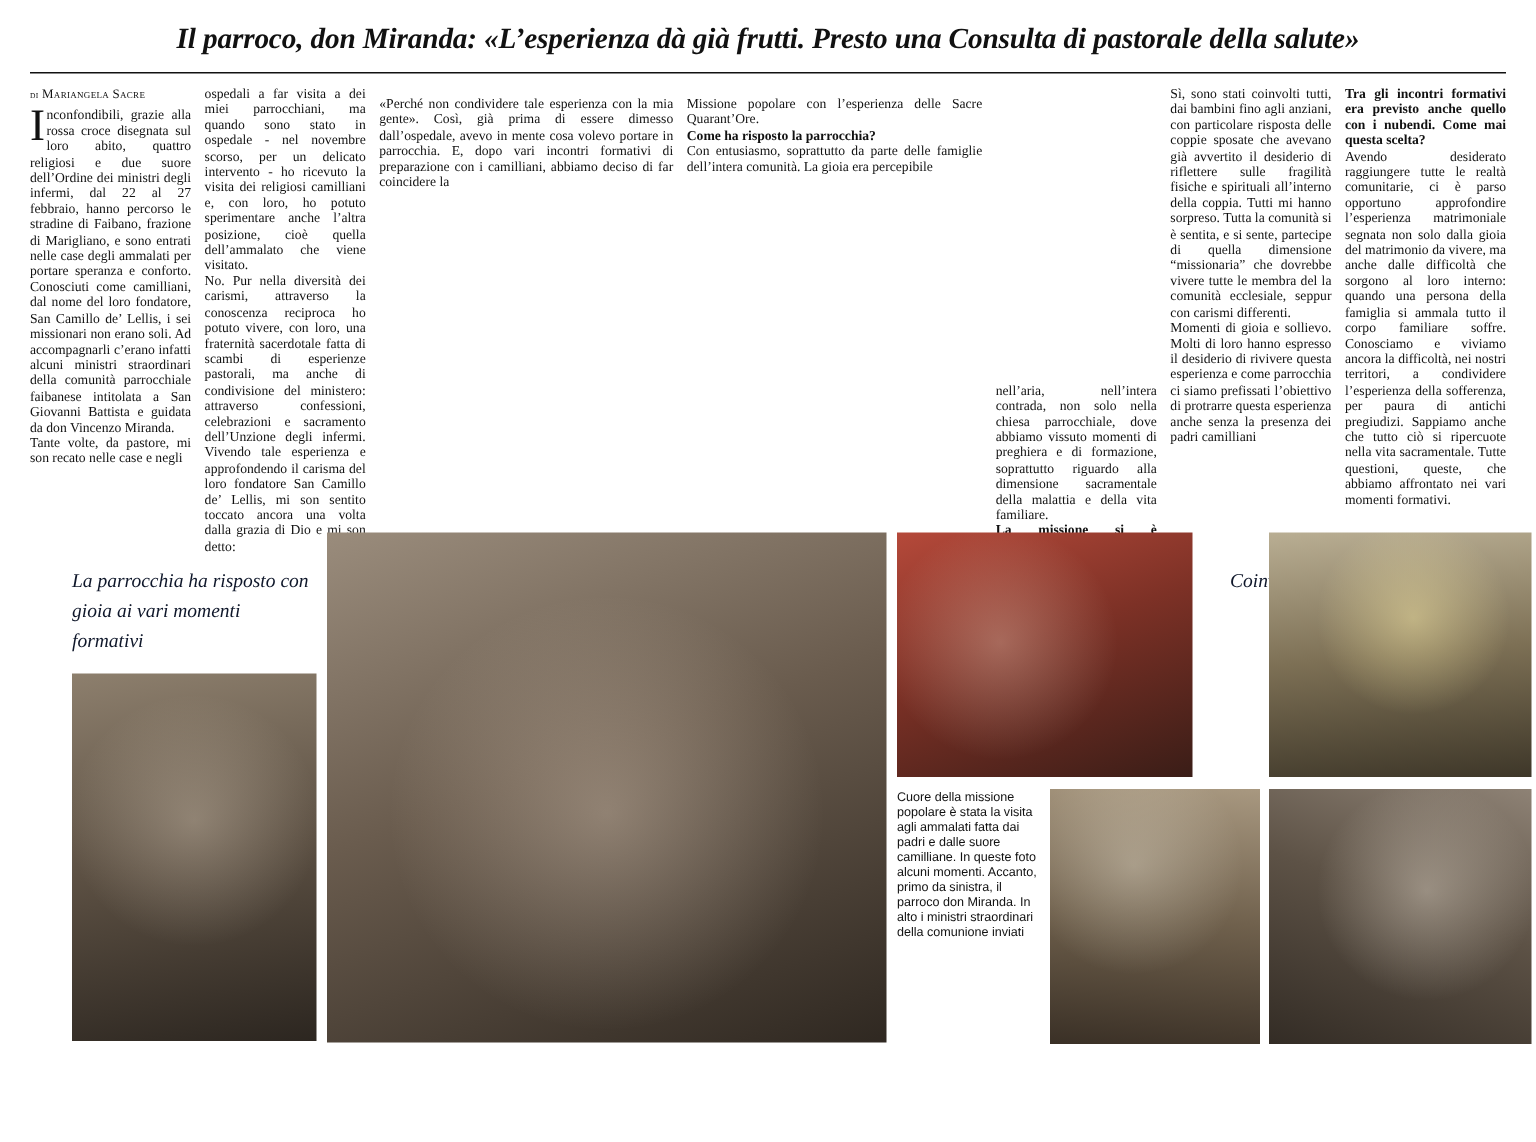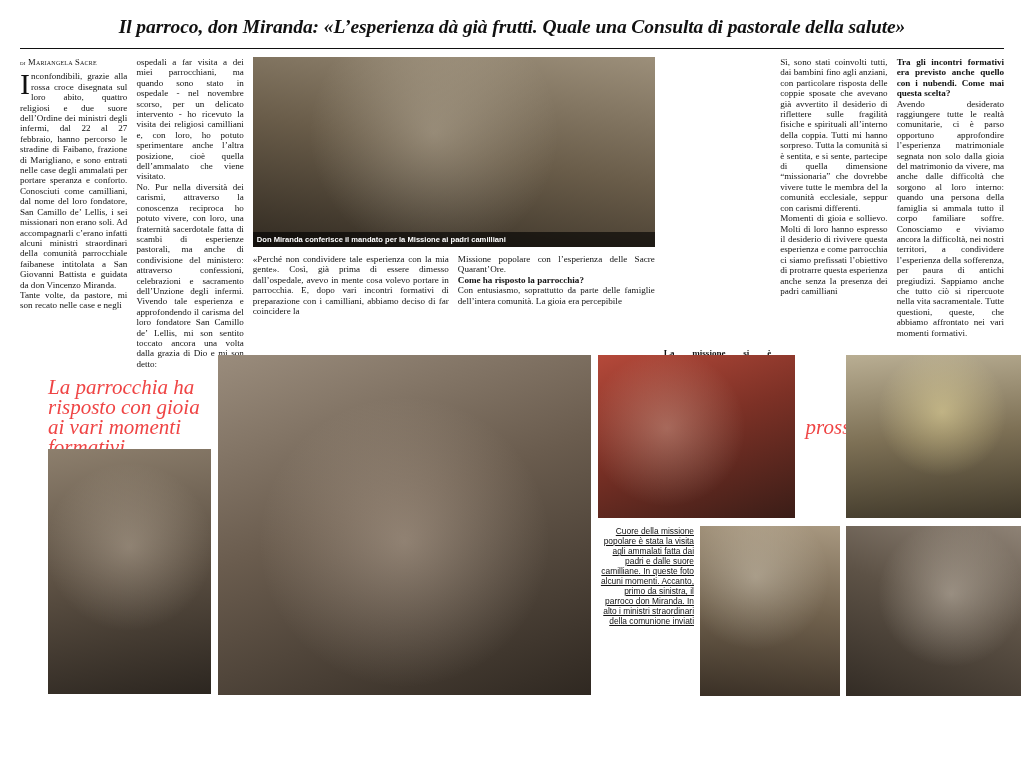--- a/index.html
+++ b/index.html
@@ -92,36 +92,35 @@
     font-family:"Liberation Sans", sans-serif;
     font-weight:700;
     font-size:7.6px;
     padding:3px 4px;
     line-height:9px;
   }
   
   .pull{
     font-family:"Liberation Serif", serif;
     font-style:italic;
-    font-size:21px;
+    font-size:13px;
     line-height:20px;
-    color:#ef4444;
+    color:#0f172a;
   }
   .pull.right{text-align:right;}
   
   .bottom{
     position:relative;
     margin:0 20px;
   }
   .small-cap{
     font-family:"Liberation Sans", sans-serif;
     font-size:8.4px;
     line-height:10px;
-    text-align:right;
-    text-decoration:underline;
+    text-align:left;
   }
   .ph-group{
     background:
       radial-gradient(circle at 60% 40%, rgba(255,245,230,.35), rgba(0,0,0,0) 50%),
       linear-gradient(200deg,#8e8275 0%,#5d5246 45%,#332c25 100%);
   }
   .ph-selfie{
     background:
       radial-gradient(circle at 50% 55%, rgba(255,235,215,.30), rgba(0,0,0,0) 55%),
       linear-gradient(160deg,#9a8c7c 0%,#6a5c4e 45%,#2f2821 100%);
@@ -151,57 +150,55 @@
       radial-gradient(circle at 50% 40%, rgba(255,240,220,.28), rgba(0,0,0,0) 50%),
       linear-gradient(170deg,#8d7f6d 0%,#5c5043 50%,#2c2620 100%);
   }
   .abs{position:absolute;}
 </style>
 </head>
 <body>
 
 <div class="page">
 
-  <div class="subhead">Il parroco, don Miranda: «L’esperienza dà già frutti. Quale una Consulta di pastorale della salute»</div>
+  <div class="subhead">Il parroco, don Miranda: «L’esperienza dà già frutti. Presto una Consulta di pastorale della salute»</div>
   <hr class="rule">
 
   <div class="body-area">
     <div class="cols">
 
       <div class="col">
         <div class="byline">
           <span class="by">di</span>
           <span>Mariangela Sacre</span>
         </div>
         <p class="dropcap-para">Inconfondibili, grazie alla rossa croce disegnata sul loro abito, quattro religiosi e due suore dell’Ordine dei ministri degli infermi, dal 22 al 27 febbraio, hanno percorso le stradine di Faibano, frazione di Marigliano, e sono entrati nelle case degli ammalati per portare speranza e conforto. Conosciuti come camilliani, dal nome del loro fondatore, San Camillo de’ Lellis, i sei missionari non erano soli. Ad accompagnarli c’erano infatti alcuni ministri straordinari della comunità parrocchiale faibanese intitolata a San Giovanni Battista e guidata da don Vincenzo Miranda.</p>
         <p>Tante volte, da pastore, mi son recato nelle case e negli</p>
       </div>
 
       <div class="col">
         <p>ospedali a far visita a dei miei parrocchiani, ma quando sono stato in ospedale - nel novembre scorso, per un delicato intervento - ho ricevuto la visita dei religiosi camilliani e, con loro, ho potuto sperimentare anche l’altra posizione, cioè quella dell’ammalato che viene visitato.</p>
         <p>No. Pur nella diversità dei carismi, attraverso la conoscenza reciproca ho potuto vivere, con loro, una fraternità sacerdotale fatta di scambi di esperienze pastorali, ma anche di condivisione del ministero: attraverso confessioni, celebrazioni e sacramento dell’Unzione degli infermi. Vivendo tale esperienza e approfondendo il carisma del loro fondatore San Camillo de’ Lellis, mi son sentito toccato ancora una volta dalla grazia di Dio e mi son detto:</p>
       </div>
 
       <div class="center-top">
-        <div class="photo ph-altar" style="width:402px;height:190px;">
-          <div class="caption-bar">Don Miranda conferisce il mandato per la Missione ai padri camilliani</div>
-        </div>
         <div class="cols" style="margin-top:7px;gap:9px;">
           <div class="col" style="width:196px;">
             <p>«Perché non condividere tale esperienza con la mia gente». Così, già prima di essere dimesso dall’ospedale, avevo in mente cosa volevo portare in parrocchia. E, dopo vari incontri formativi di preparazione con i camilliani, abbiamo deciso di far coincidere la</p>
           </div>
           <div class="col" style="width:197px;">
             <p>Missione popolare con l’esperienza delle Sacre Quarant’Ore.</p>
             <p class="b">Come ha risposto la parrocchia?</p>
             <p>Con entusiasmo, soprattutto da parte delle famiglie dell’intera comunità. La gioia era percepibile</p>
           </div>
         </div>
       </div>
 
       <div class="col" style="align-self:flex-end;">
+        <p>nell’aria, nell’intera contrada, non solo nella chiesa parrocchiale, dove abbiamo vissuto momenti di preghiera e di formazione, soprattutto riguardo alla dimensione sacramentale della malattia e della vita familiare.</p>
         <p class="b">La missione si è caratterizza-</p>
       </div>
 
       <div class="col">
         <p>Sì, sono stati coinvolti tutti, dai bambini fino agli anziani, con particolare risposta delle coppie sposate che avevano già avvertito il desiderio di riflettere sulle fragilità fisiche e spirituali all’interno della coppia. Tutti mi hanno sorpreso. Tutta la comunità si è sentita, e si sente, partecipe di quella dimensione “missionaria” che dovrebbe vivere tutte le membra del la comunità ecclesiale, seppur con carismi differenti.</p>
         <p>Momenti di gioia e sollievo. Molti di loro hanno espresso il desiderio di rivivere questa esperienza e come parrocchia ci siamo prefissati l’obiettivo di protrarre questa esperienza anche senza la presenza dei padri camilliani</p>
       </div>
 
       <div class="col">
         <p class="b">Tra gli incontri formativi era previsto anche quello con i nubendi. Come mai questa scelta?</p>

